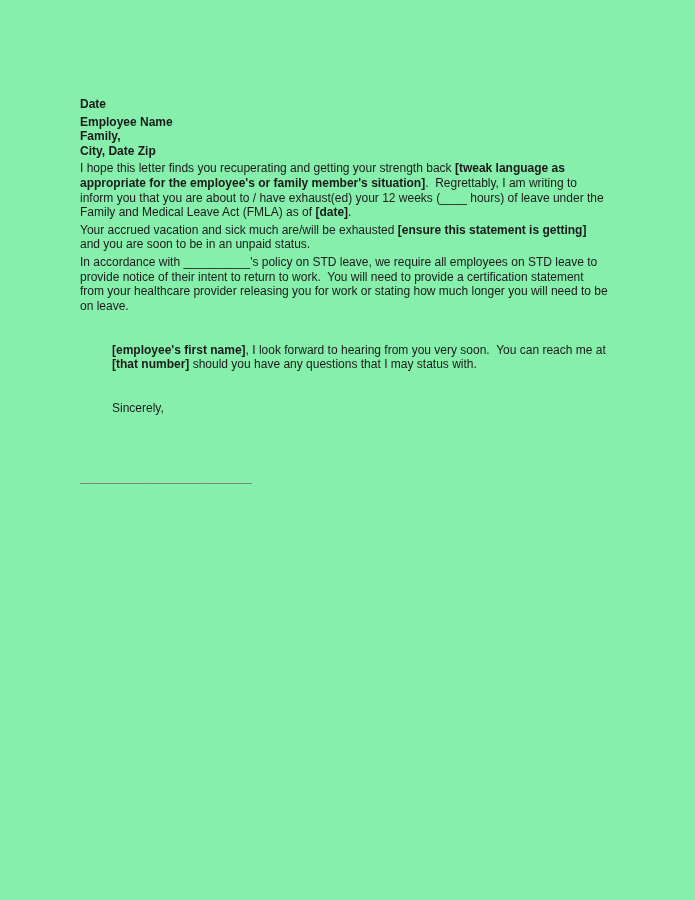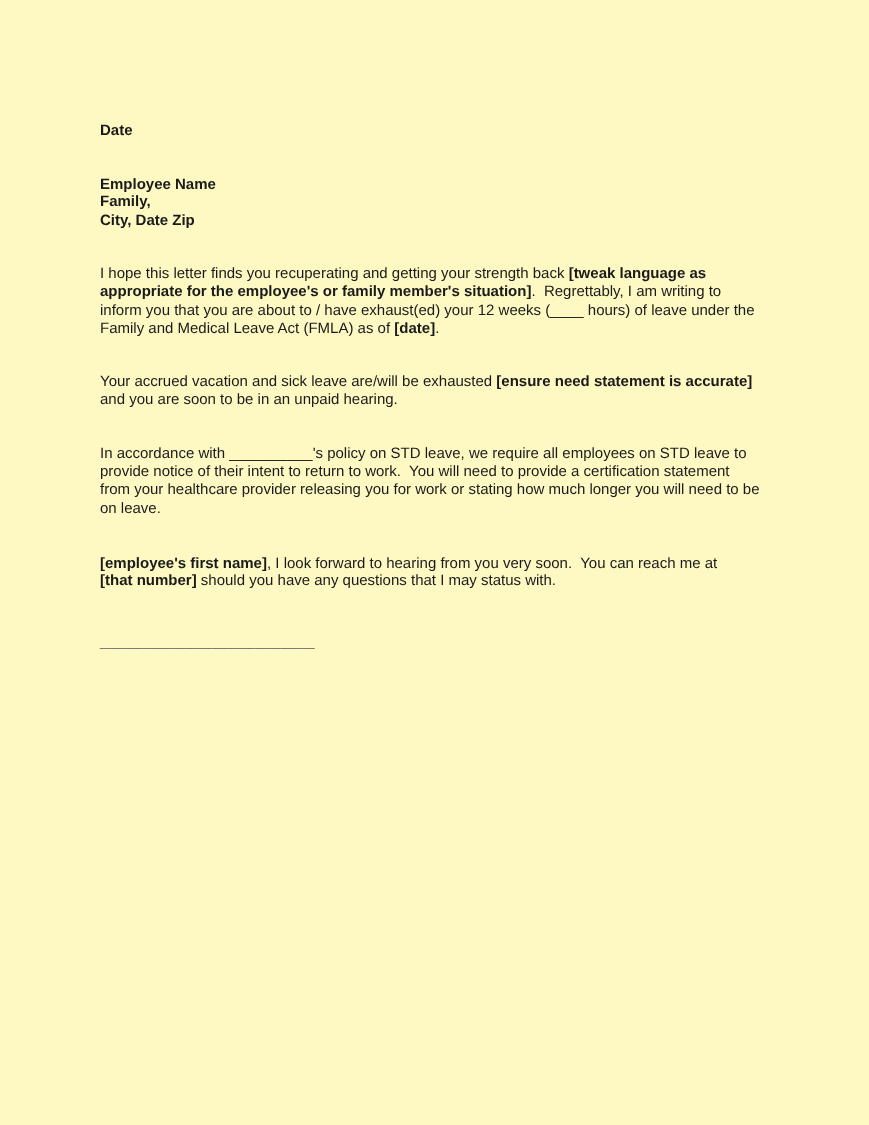--- a/index.html
+++ b/index.html
@@ -4,45 +4,46 @@
 <style>
   html, body {
     margin: 0;
     padding: 0;
     background: #ffffff;
   }
   .page {
     position: relative;
     width: 695px;
     height: 900px;
-    background: #fef9c3;
+    background: #86efac;
     box-sizing: border-box;
     padding: 97px 58px 0 80px;
     font-family: "Liberation Sans", sans-serif;
     font-size: 12px;
     line-height: 14.6px;
     color: #1a1a1a;
     overflow: hidden;
   }
   .block {
     white-space: pre-wrap;
   }
-  .gap1 { margin-top: 28px; }
-  .gap2 { margin-top: 29.2px; }
+  .gap1 { margin-top: 3px; }
+  .gap2 { margin-top: 29.2px; margin-left: 32px; }
   .sig  {
-    margin-top: 34px;
+    margin-top: 55px;
     color: #777777;
     letter-spacing: 0.2px;
   }
   .run-bold { font-weight: bold; }
 </style>
 </head>
 <body>
 
 <div class="page">
   <div class="block"><span class="run-bold">Date</span></div>
   <div class="block gap1"><span class="run-bold">Employee Name</span><br><span class="run-bold">Family,</span><br><span class="run-bold">City, Date Zip</span></div>
   <div class="block gap1"><span class="run">I hope this letter finds you recuperating and getting your strength back </span><span class="run-bold">[tweak language as</span><br><span class="run-bold">appropriate for the employee's or family member's situation]</span><span class="run">.  Regrettably, I am writing to</span><br><span class="run">inform you that you are about to / have exhaust(ed) your 12 weeks (____ hours) of leave under the</span><br><span class="run">Family and Medical Leave Act (FMLA) as of </span><span class="run-bold">[date]</span><span class="run">.</span></div>
-  <div class="block gap1"><span class="run">Your accrued vacation and sick leave are/will be exhausted </span><span class="run-bold">[ensure need statement is accurate]</span><br><span class="run">and you are soon to be in an unpaid hearing.</span></div>
+  <div class="block gap1"><span class="run">Your accrued vacation and sick much are/will be exhausted </span><span class="run-bold">[ensure this statement is getting]</span><br><span class="run">and you are soon to be in an unpaid status.</span></div>
   <div class="block gap1"><span class="run">In accordance with __________'s policy on STD leave, we require all employees on STD leave to</span><br><span class="run">provide notice of their intent to return to work.  You will need to provide a certification statement</span><br><span class="run">from your healthcare provider releasing you for work or stating how much longer you will need to be</span><br><span class="run">on leave.</span></div>
   <div class="block gap2"><span class="run-bold">[employee's first name]</span><span class="run">, I look forward to hearing from you very soon.  You can reach me at</span><br><span class="run-bold">[that number]</span><span class="run"> should you have any questions that I may status with.</span></div>
+  <div class="block gap2"><span class="run">Sincerely,</span></div>
   <div class="block sig"><span class="run">_________________________</span></div>
 </div>
 
 </body></html>

